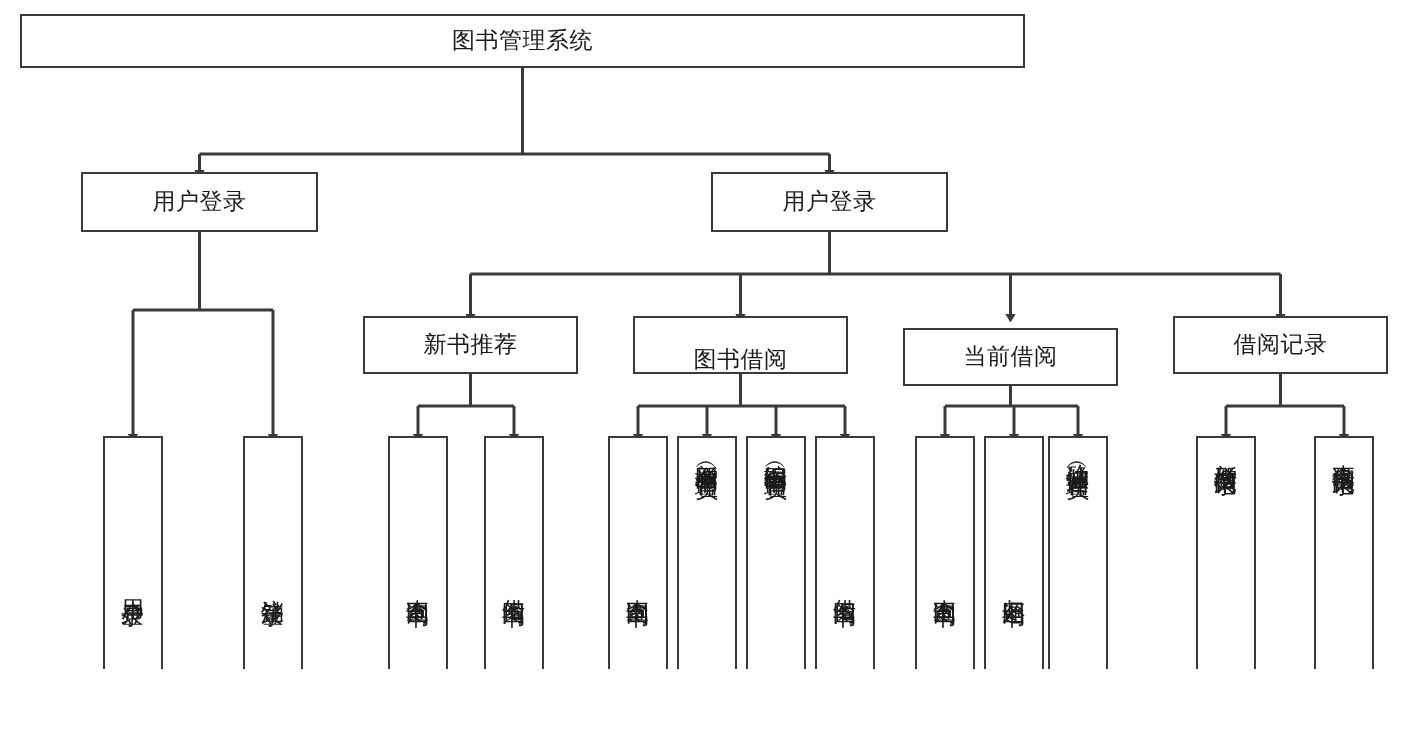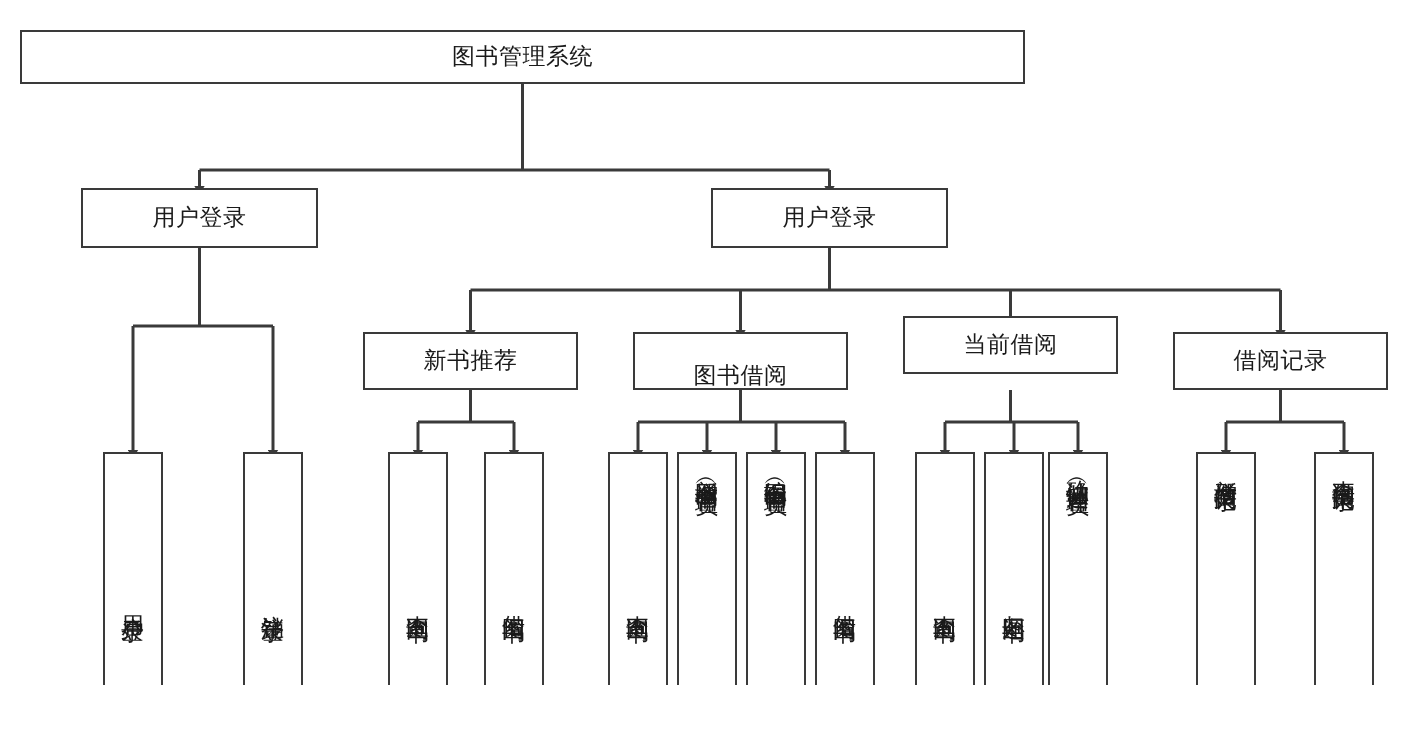--- a/index.html
+++ b/index.html
@@ -8,21 +8,20 @@
     padding: 0;
     background: #ffffff;
   }
   #canvas {
     position: relative;
     width: 1405px;
     height: 669px;
     background: #ffffff;
     font-family: "DejaVu Sans", "Liberation Sans", sans-serif;
     overflow: hidden;
-    margin-top: 16px;
   }
   #edges {
     position: absolute;
     left: 0;
     top: 0;
     width: 1405px;
     height: 747px;
   }
   .node {
     position: absolute;
@@ -132,21 +131,21 @@
       </div>
       <div class="node vert centered" style="left: 243px; top: 436px; width: 60px; height: 298px;">
         <span class="node-label">注销登录</span>
       </div>
       <div class="node horiz" style="left: 363px; top: 316px; width: 215px; height: 58px;">
         <span class="node-label">新书推荐</span>
       </div>
       <div class="node horiz" style="left: 633px; top: 316px; width: 215px; height: 58px; align-items: flex-end;">
         <span class="node-label">图书借阅</span>
       </div>
-      <div class="node horiz" style="left: 903px; top: 300px; width: 215px; height: 58px; align-items: center;">
+      <div class="node horiz" style="left: 903px; top: 328px; width: 215px; height: 58px; align-items: center;">
         <span class="node-label">当前借阅</span>
       </div>
       <div class="node horiz" style="left: 1173px; top: 316px; width: 215px; height: 58px;">
         <span class="node-label">借阅记录</span>
       </div>
       <div class="node vert centered" style="left: 388px; top: 436px; width: 60px; height: 298px;">
         <span class="node-label">查询图书</span>
       </div>
       <div class="node vert centered" style="left: 484px; top: 436px; width: 60px; height: 298px;">
         <span class="node-label">借阅图书</span>

